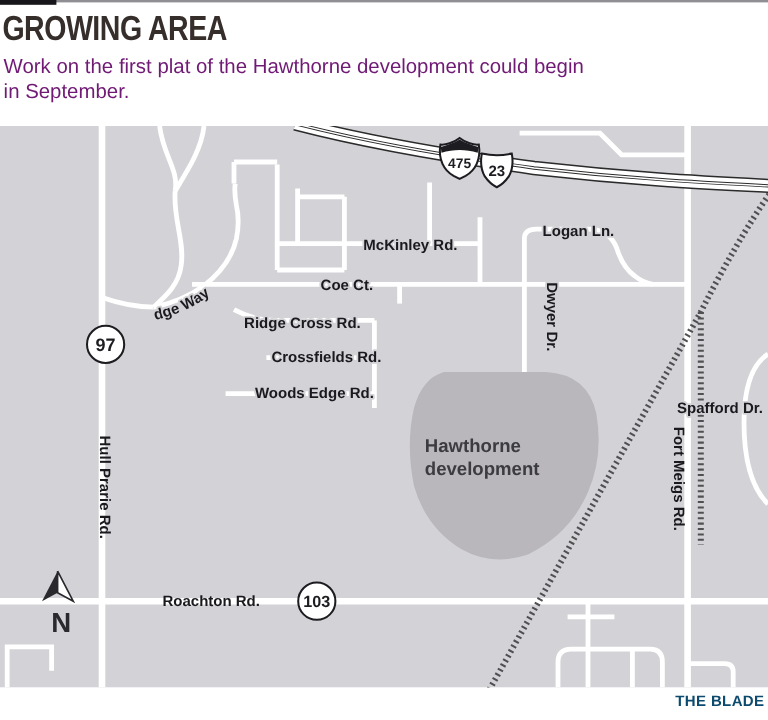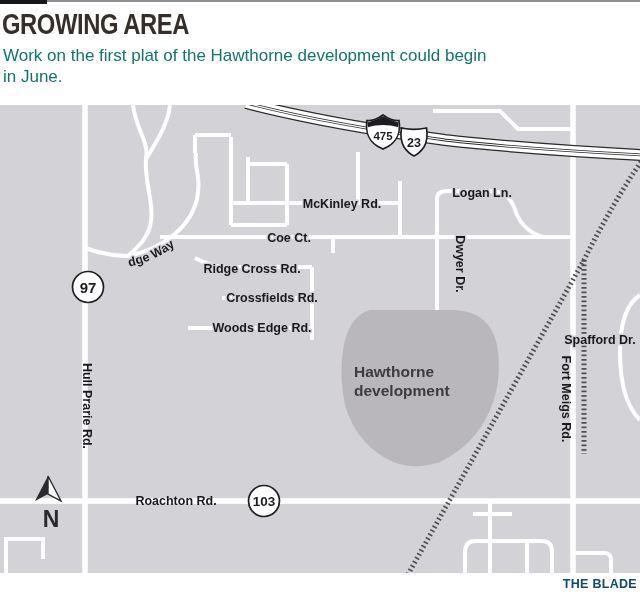--- a/index.html
+++ b/index.html
@@ -7,21 +7,21 @@
     --railroad:#505053; --casing:#2b2b2b; --label:#1a191d; --title:#362e2b;
   }
   html,body{margin:0;padding:0;background:#ffffff;}
   #stage{position:relative;width:640px;height:600px;background:#ffffff;overflow:hidden;
          font-family:"Liberation Sans","DejaVu Sans",sans-serif;}
   .rule-line{position:absolute;top:0;left:0;width:640px;height:2px;background:#8f8e92;}
   .rule-tab{position:absolute;top:0;left:0;width:47px;height:4px;background:#17161a;}
   .title{position:absolute;top:8px;left:2px;font-size:29px;font-weight:bold;color:var(--title);
          letter-spacing:-0.5px;transform:scaleX(0.82);transform-origin:0 0;white-space:nowrap;}
   .subtitle{position:absolute;top:46px;left:3px;width:620px;font-size:17px;line-height:1.22;
-            color:#0f766e;}
+            color:#701a75;}
   .credit{position:absolute;top:577px;right:3px;font-size:12.5px;font-weight:bold;color:#0c4a6e;
           letter-spacing:0.3px;}
   svg#map{position:absolute;top:105px;left:0;}
   .bg{fill:var(--background);}
   .roads path{stroke:var(--road);stroke-width:4;fill:none;}
   .roads path.main{stroke-width:5.5;}
   .blob{fill:var(--development-area);stroke:none;}
   .hwy-casing{stroke:var(--casing);stroke-width:12;fill:none;}
   .hwy-fill{stroke:var(--road);stroke-width:9.5;fill:none;}
   .hwy-median{stroke:var(--casing);stroke-width:2.8;fill:none;}
@@ -37,21 +37,21 @@
 </style>
 </head>
 <body>
 
 <div id="stage">
   <div class="rule-line"></div>
   <div class="rule-tab"></div>
   <div class="title">GROWING AREA</div>
   <div class="subtitle">
     <span>Work on the first plat of the Hawthorne development could begin</span><br>
-    <span>in June.</span>
+    <span>in September.</span>
   </div>
 
   <svg id="map" width="640" height="468" viewBox="0 105 640 468">
     <rect class="bg" x="0" y="105" width="640" height="468"></rect>
 
     <g class="roads">
       <path class="main" d="M85,105 V573"></path>
       <path class="main" d="M0,501 H640"></path>
       <path class="main" d="M573,105 V573"></path>
       <path d="M433,111 H500 L518,129 H573"></path>

